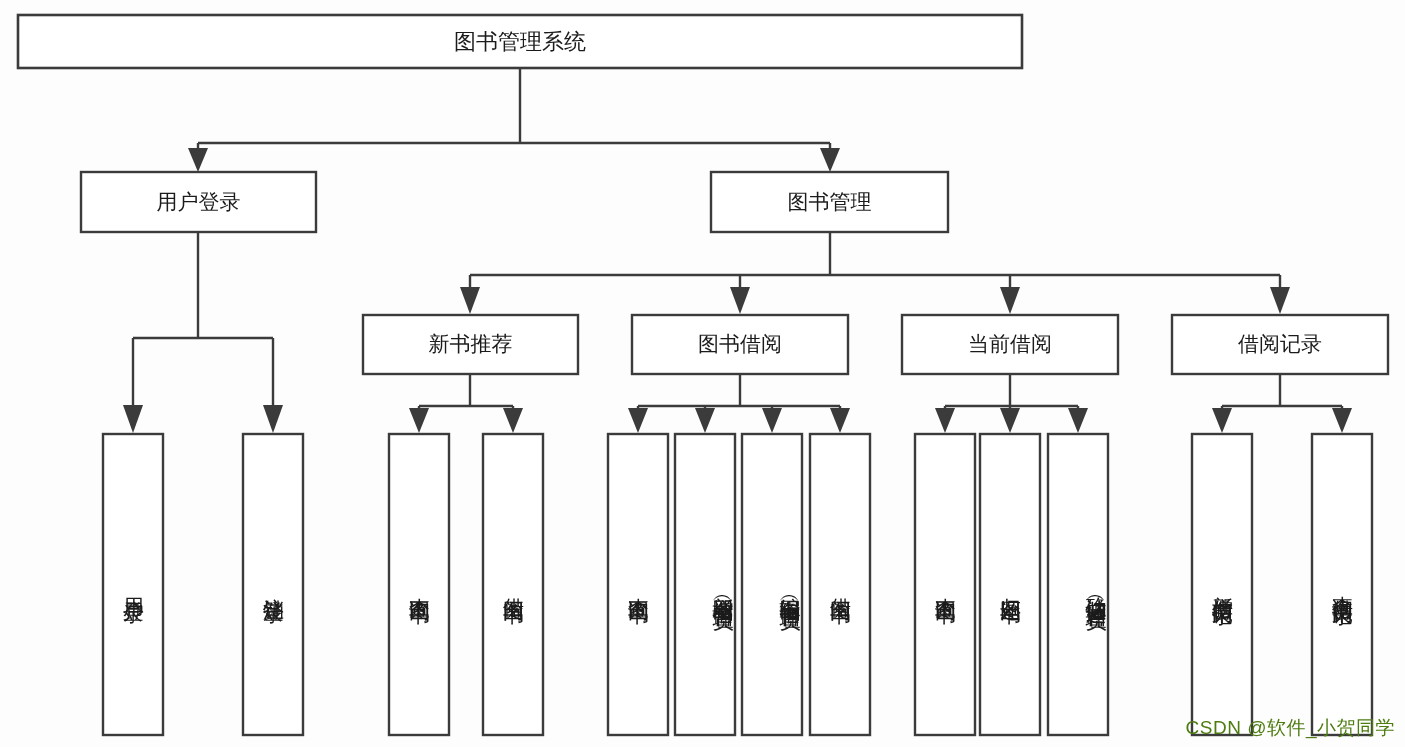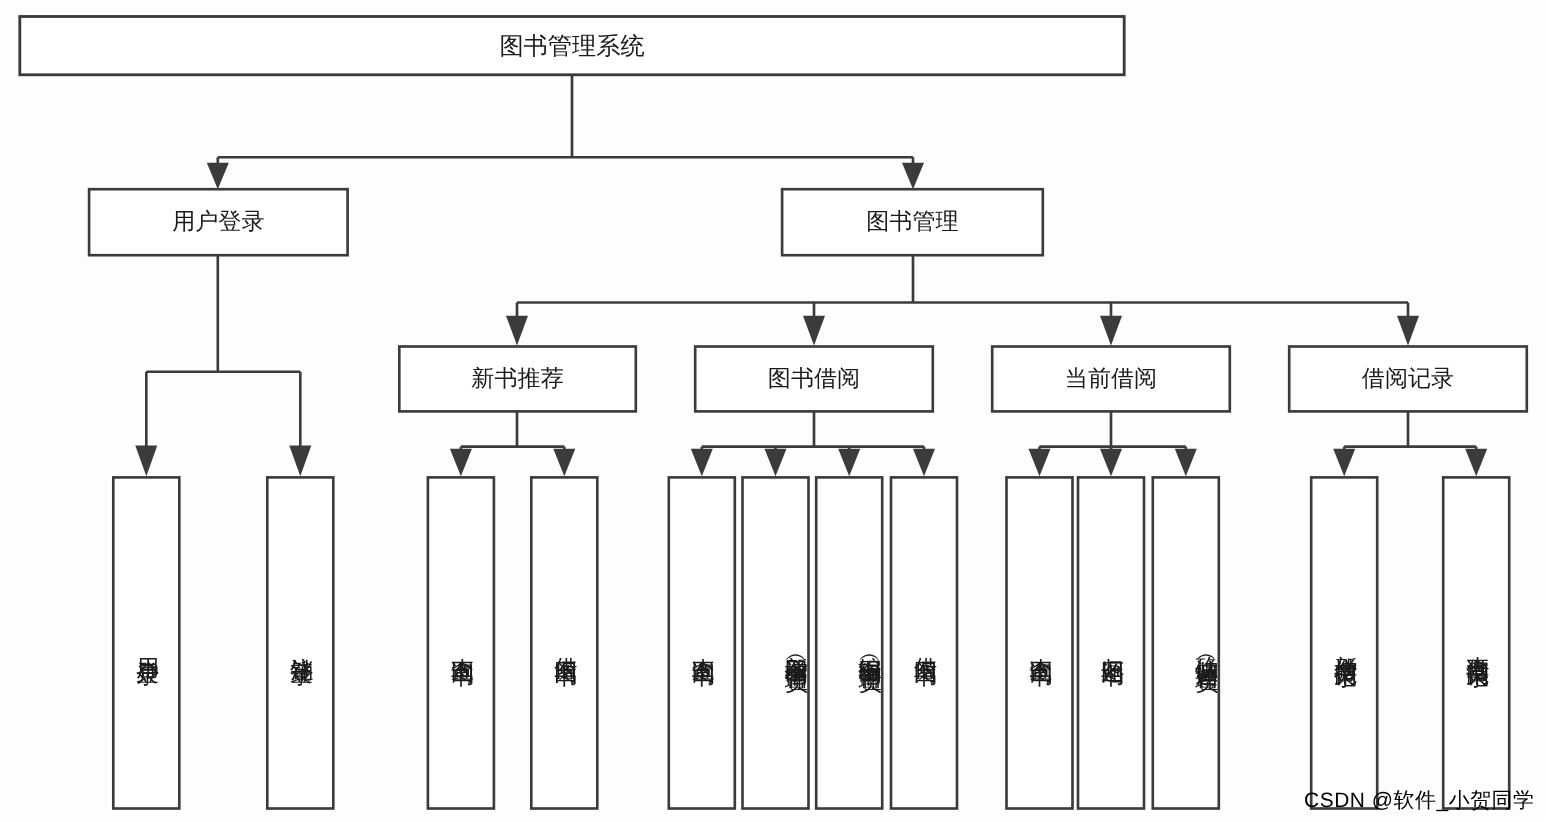--- a/index.html
+++ b/index.html
@@ -74,21 +74,21 @@
     justify-content: center;
     white-space: nowrap;
     pointer-events: none;
   }
   .watermark {
     position: absolute;
     right: 10px;
     bottom: 6px;
     font-family: "Liberation Sans", "DejaVu Sans", sans-serif;
     font-size: 19px;
-    color: #000000;
+    color: #4d7c0f;
     letter-spacing: 0.5px;
     white-space: nowrap;
   }
 </style>
 </head>
 <body>
 
 <div id="diagram-root">
 
   <svg class="canvas" viewBox="0 0 1405 747" xmlns="http://www.w3.org/2000/svg">

